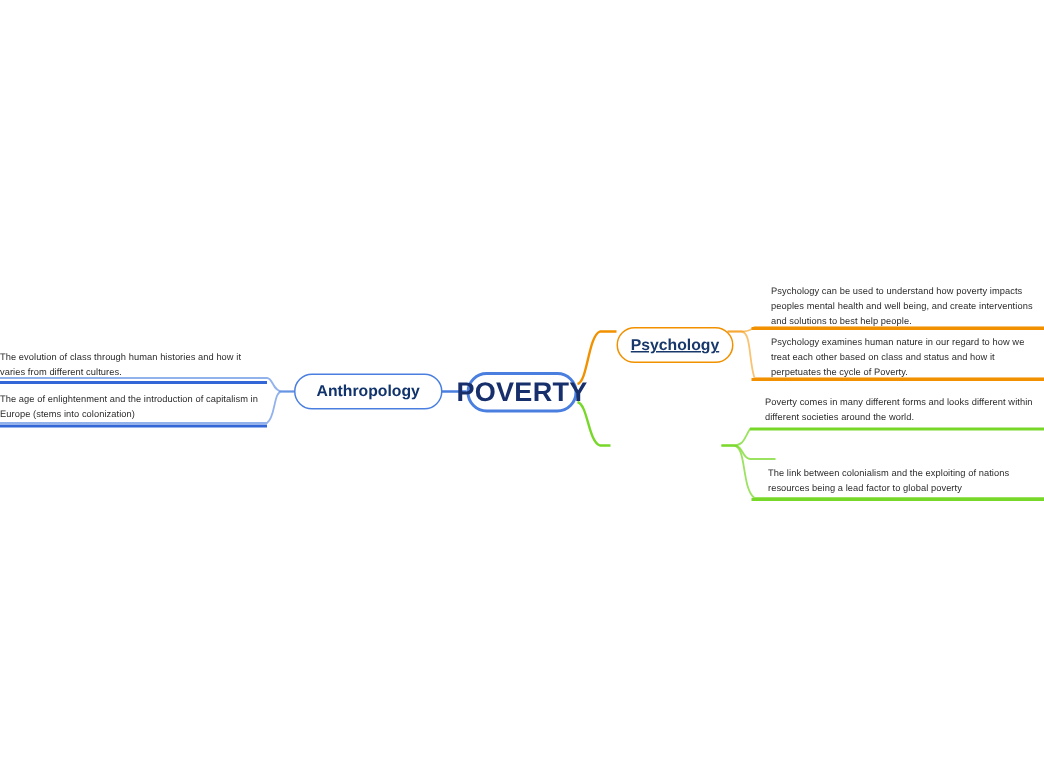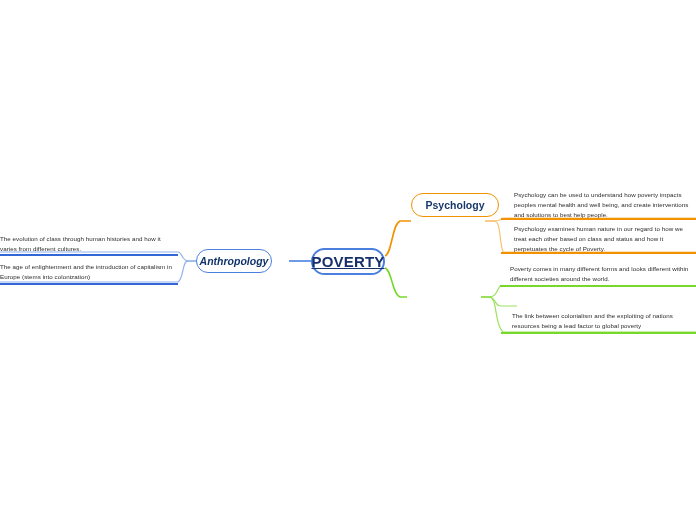--- a/index.html
+++ b/index.html
@@ -38,42 +38,41 @@
     font-weight: bold;
     white-space: nowrap;
     z-index: 5;
   }
   .node-central {
     left: 311px;
     top: 248px;
     width: 74px;
     height: 27px;
     border: 2px solid #4a7fe0;
-    font-size: 15px;
+    font-size: 18px;
     letter-spacing: 0.2px;
     color: #17306b;
-    text-decoration: underline;
   }
   .node-anthropology {
     left: 196px;
     top: 249px;
-    width: 76px;
+    width: 99px;
     height: 24px;
     border: 1.6px solid #4a7fe0;
     font-size: 10.5px;
-    font-style: italic;
   }
   .node-psychology {
     left: 411px;
-    top: 193px;
-    width: 88px;
+    top: 218px;
+    width: 78px;
     height: 24px;
     border: 1.6px solid #f29100;
     font-size: 10.5px;
     color: #18386b;
+    text-decoration: underline;
   }
   .node-sociology {
     left: 407px;
     top: 285px;
     width: 74px;
     height: 24px;
     border: 1.6px solid #78d82a;
     font-size: 10.5px;
     color: #18386b;
   }

